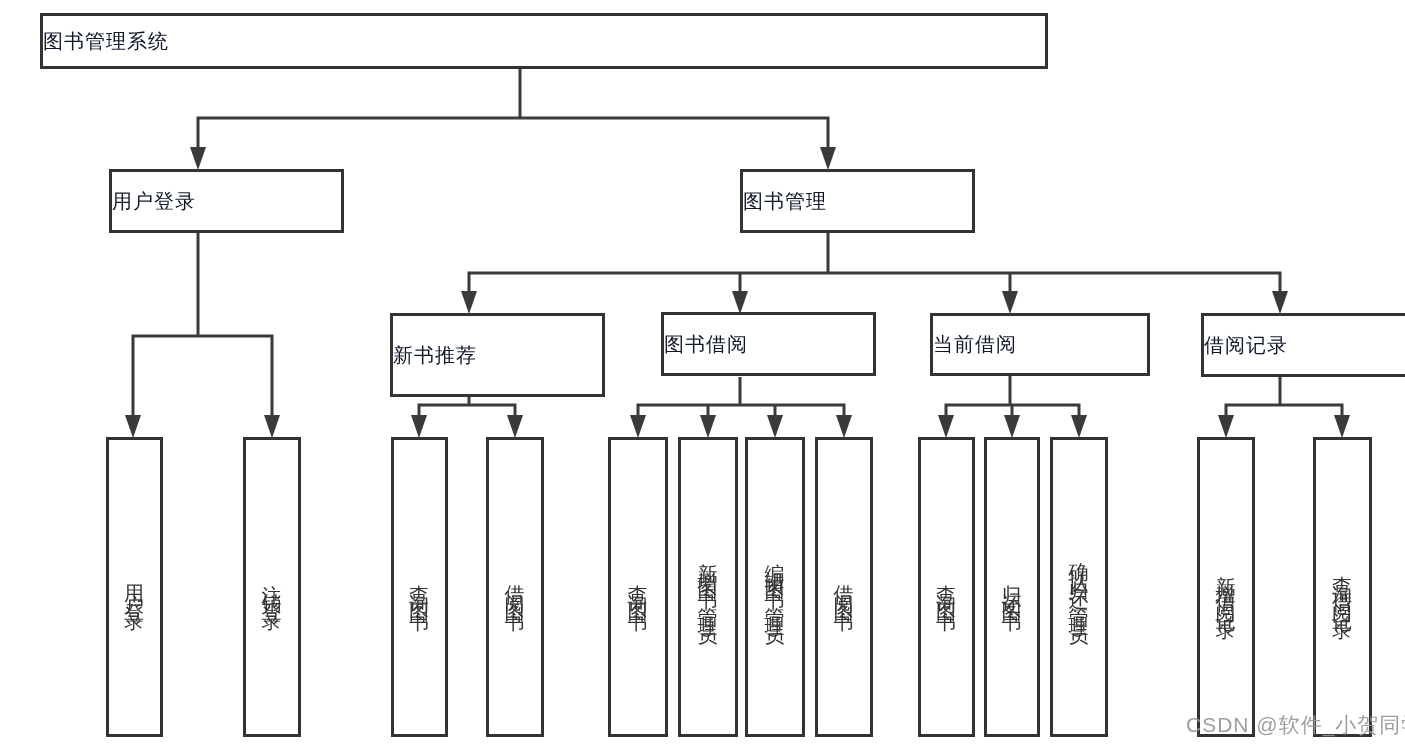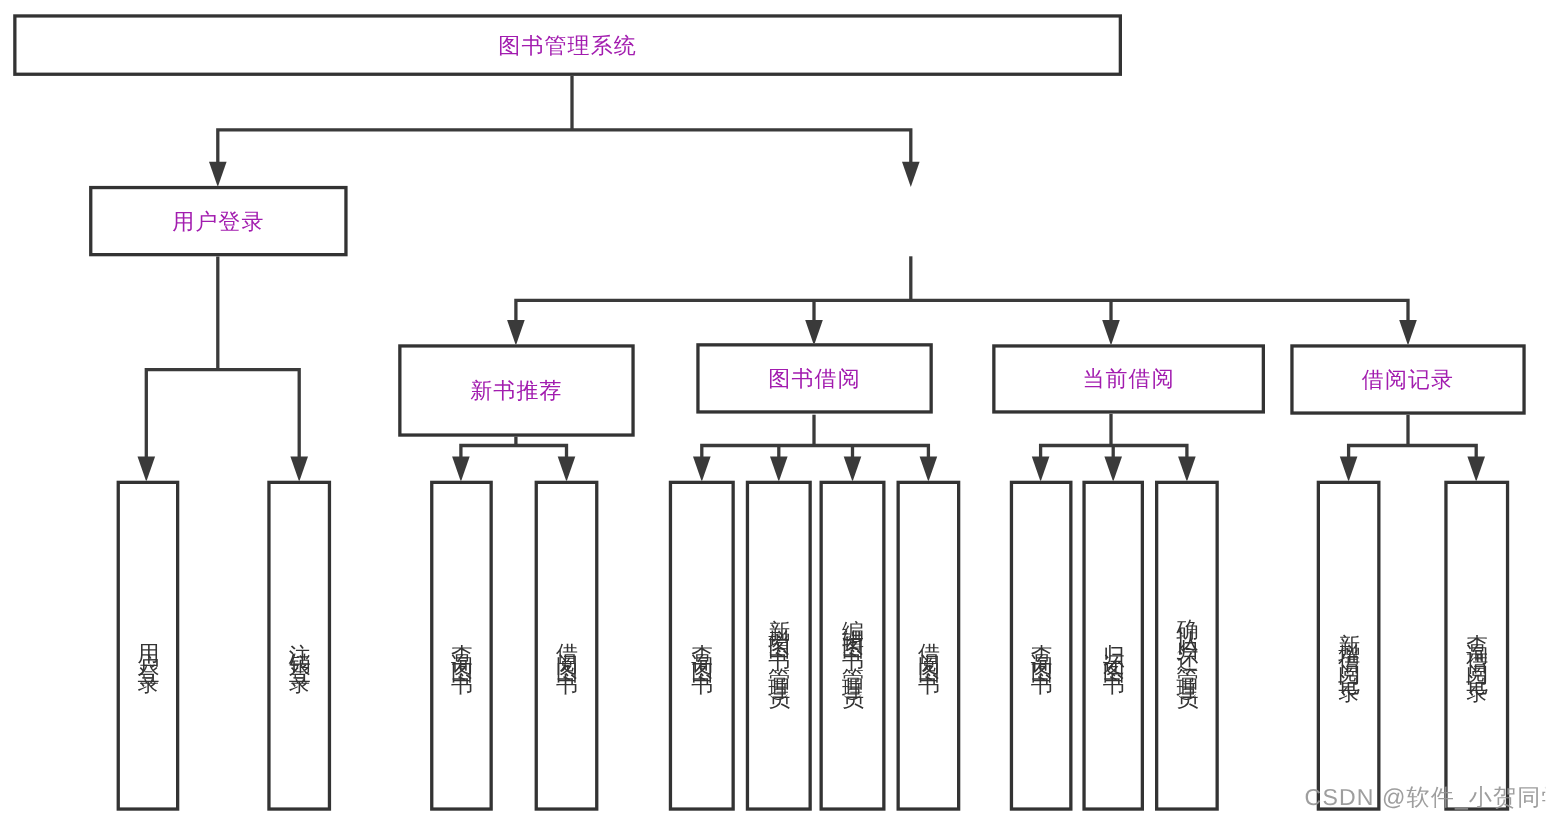--- a/index.html
+++ b/index.html
@@ -5,22 +5,22 @@
   html,body{margin:0;padding:0;background:#ffffff;}
   .stage{
     position:relative;width:1405px;height:747px;background:#ffffff;
     font-family:"Liberation Sans","DejaVu Sans",sans-serif;overflow:hidden;
   }
   svg.connectors{position:absolute;left:0;top:0;width:1405px;height:747px;}
   .connectors path{fill:none;stroke:#3a3a3a;stroke-width:3;stroke-linejoin:miter;}
   .connectors polygon{fill:#3a3a3a;stroke:none;}
   .hbox{
     position:absolute;background:#ffffff;border:3px solid #333333;box-sizing:border-box;
-    display:flex;align-items:center;justify-content:center;
-    font-size:20px;color:#a21caf;letter-spacing:1px;white-space:nowrap;
+    display:flex;align-items:center;
+    font-size:20px;color:#0f172a;letter-spacing:1px;white-space:nowrap;margin-left:28px;
   }
   .vbox{
     position:absolute;top:437px;height:300px;background:#ffffff;
     border:3px solid #333333;box-sizing:border-box;
     display:flex;align-items:center;justify-content:center;color:#333333;
   }
   .vbox span{
     writing-mode:vertical-rl;text-orientation:mixed;
     font-size:20px;letter-spacing:9px;line-height:1;
   }
@@ -82,28 +82,31 @@
     <polygon points="1334,415 1350,415 1342,438"></polygon>
   </svg>
 
   <div class="hbox" style="left:12px;top:13px;width:1008px;height:56px">
     <span>图书管理系统</span>
   </div>
 
   <div class="hbox" style="left:81px;top:169px;width:235px;height:64px">
     <span>用户登录</span>
   </div>
+  <div class="hbox" style="left:712px;top:169px;width:235px;height:64px">
+    <span>图书管理</span>
+  </div>
 
   <div class="hbox" style="left:362px;top:313px;width:215px;height:84px">
     <span>新书推荐</span>
   </div>
   <div class="hbox" style="left:633px;top:312px;width:215px;height:64px">
     <span>图书借阅</span>
   </div>
-  <div class="hbox" style="left:902px;top:313px;width:248px;height:63px">
+  <div class="hbox" style="left:902px;top:313px;width:220px;height:63px">
     <span>当前借阅</span>
   </div>
   <div class="hbox" style="left:1173px;top:313px;width:214px;height:64px">
     <span>借阅记录</span>
   </div>
 
   <div class="vbox" style="left:106px;width:57px">
     <span>用户登录</span>
   </div>
   <div class="vbox" style="left:243px;width:58px">

